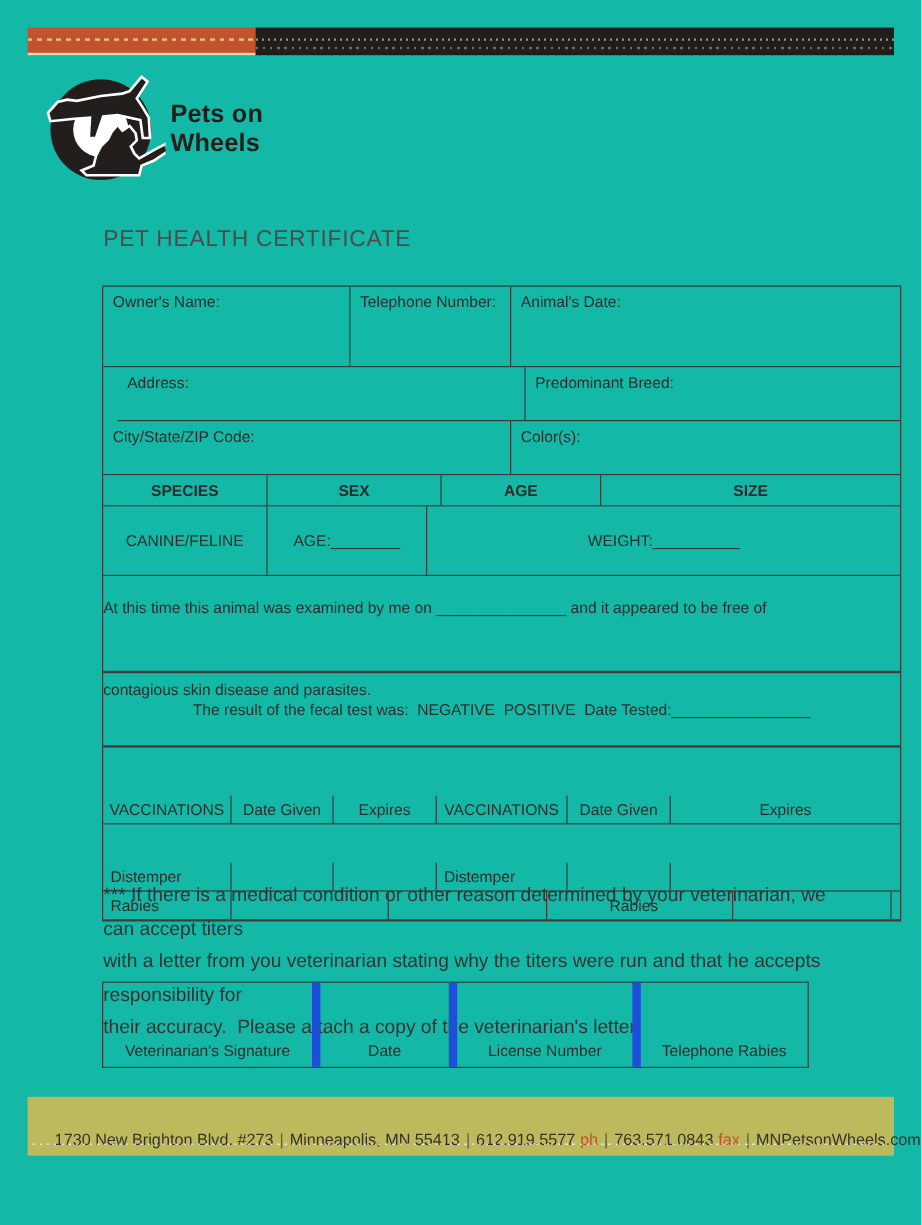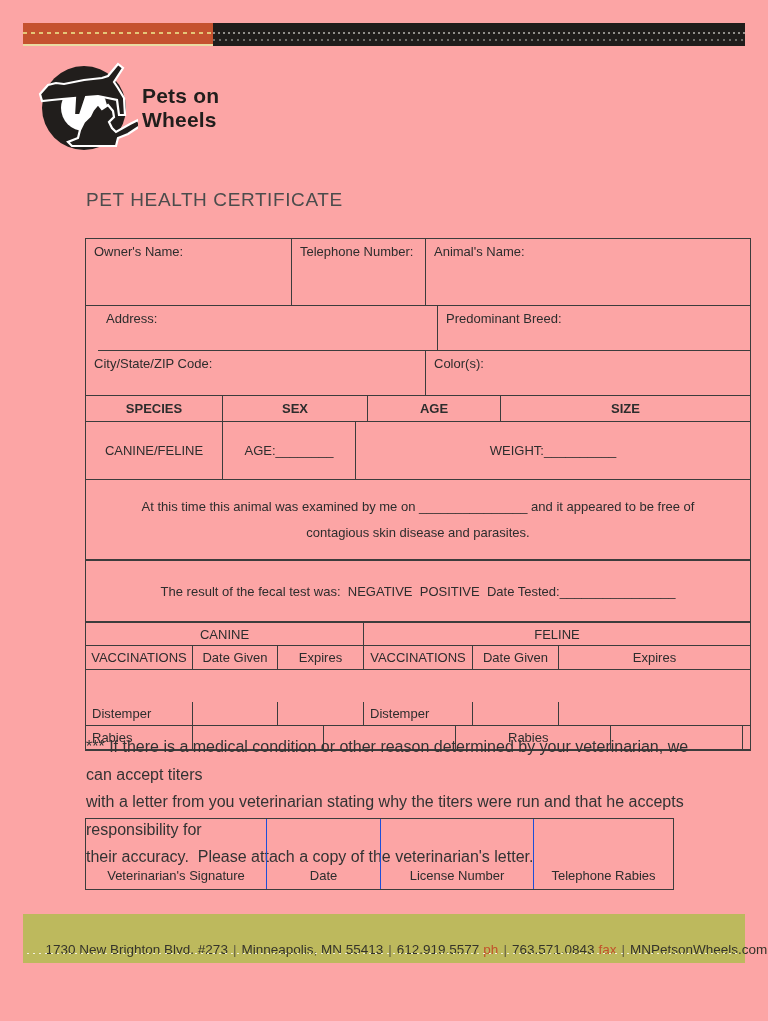--- a/index.html
+++ b/index.html
@@ -1,18 +1,18 @@
 <!DOCTYPE html>
 <html><head>
 <meta charset="utf-8">
 <style>
   * { margin:0; padding:0; box-sizing:border-box; }
   html,body { background:#ffffff; }
   body { font-family:"Liberation Sans", sans-serif; color:#2d2d2d; }
-  .page { position:relative; width:768px; height:1021px; background:#fca5a5; overflow:hidden; }
+  .page { position:relative; width:768px; height:1021px; background:#14b8a6; overflow:hidden; }
 
   
   .top-bar { position:absolute; left:23px; top:23px; width:722px; height:23px; display:flex; }
   .top-bar .seg-orange { position:relative; width:190px; height:100%; background:#C5522F; border-bottom:2px solid #E9DCA4; }
   .top-bar .seg-orange::before { content:""; position:absolute; left:0; right:0; top:9px; height:2px;
       background:repeating-linear-gradient(90deg,#E4C677 0 4px, transparent 4px 8px); }
   .top-bar .seg-black { position:relative; flex:1; height:100%; background:#201D1B; }
   .top-bar .seg-black::before { content:""; position:absolute; left:0; right:0; top:9px; height:2px;
       background:repeating-linear-gradient(90deg,#918F8A 0 2px, transparent 2px 5px); }
   .top-bar .seg-black::after { content:""; position:absolute; left:0; right:0; top:16px; height:2px;
@@ -37,32 +37,32 @@
   .cell:last-child { border-right:none; flex:1; }
   .c-center { display:flex; align-items:center; justify-content:center; text-align:right; padding:0 4px; }
   .c-bold { font-weight:700; }
   .c-left { display:flex; align-items:center; padding:2px 6px; }
   .pre { white-space:pre-wrap; }
 
   .rA { height:67px; } .rB { height:45px;margin-left:12px; } .rC { height:45px; }
   .rD { height:26px; } .rE { height:58px; }
   .rF { height:81px; flex-direction:column; justify-content:center; }
   .rG { height:62px; }
-  .rH { height:23px; } .rI { height:24px; } .rJ { height:24px;margin-top:32px; } .rK { height:23px; }
-  .exam-line { text-align:center; line-height:26px; }
+  .rH { height:23px; } .rI { height:24px;margin-top:40px; } .rJ { height:24px;margin-top:32px; } .rK { height:23px; }
+  .exam-line { line-height:26px;margin-top:42px; }
 
   
   .note { position:absolute; left:86px; top:733px; width:606px; font-size:16px;
       color:#333; line-height:27.5px; }
   .note div { white-space:pre-wrap; }
 
   
   .sig { position:absolute; left:85px; top:818px; width:589px; height:72px;
       border:1px solid #3c3c3c; display:flex; font-size:13px; }
-  .sig .scell { border-right:1px solid #1d4ed8; flex-shrink:0; display:flex;
+  .sig .scell { border-right:7px solid #1d4ed8; flex-shrink:0; display:flex;
       align-items:flex-end; justify-content:center; padding-bottom:6px; text-align:center; }
   .sig .scell:last-child { border-right:none; flex:1; }
 
   
   .footer { position:absolute; left:23px; top:914px; width:722px; height:49px;
       background:#BDB95D; }
   .footer::after { content:""; position:absolute; left:4px; right:4px; bottom:9px; height:1px;
       background:repeating-linear-gradient(90deg,#F2F0DF 0 2px, transparent 2px 6px); }
   .footer-line { position:absolute; left:0; right:0; top:13px; text-align:center;
       font-size:13.5px; color:#35342B; white-space:pre; }
@@ -92,21 +92,21 @@
     </div>
   </div>
 
   <div class="title">PET HEALTH CERTIFICATE</div>
 
   <div class="cert">
 
     <div class="row rA">
       <div class="cell" style="width:206px">Owner's Name:</div>
       <div class="cell" style="width:134px">Telephone Number:</div>
-      <div class="cell">Animal's Name:</div>
+      <div class="cell">Animal's Date:</div>
     </div>
 
     <div class="row rB">
       <div class="cell" style="width:340px">Address:</div>
       <div class="cell">Predominant Breed:</div>
     </div>
 
     <div class="row rC">
       <div class="cell" style="width:340px">City/State/ZIP Code:</div>
       <div class="cell">Color(s):</div>
@@ -127,24 +127,20 @@
 
     <div class="row rF thickb">
       <div class="exam-line pre">At this time this animal was examined by me on _______________ and it appeared to be free of</div>
       <div class="exam-line pre">contagious skin disease and parasites.</div>
     </div>
 
     <div class="row rG thickb">
       <div class="cell c-center pre">The result of the fecal test was:  NEGATIVE  POSITIVE  Date Tested:________________</div>
     </div>
 
-    <div class="row rH">
-      <div class="cell c-center" style="width:278px">CANINE</div>
-      <div class="cell c-center">FELINE</div>
-    </div>
 
     <div class="row rI">
       <div class="cell c-center" style="width:107px">VACCINATIONS</div>
       <div class="cell c-center" style="width:85px">Date Given</div>
       <div class="cell c-center" style="width:86px">Expires</div>
       <div class="cell c-center" style="width:109px">VACCINATIONS</div>
       <div class="cell c-center" style="width:86px">Date Given</div>
       <div class="cell c-center">Expires</div>
     </div>
 

